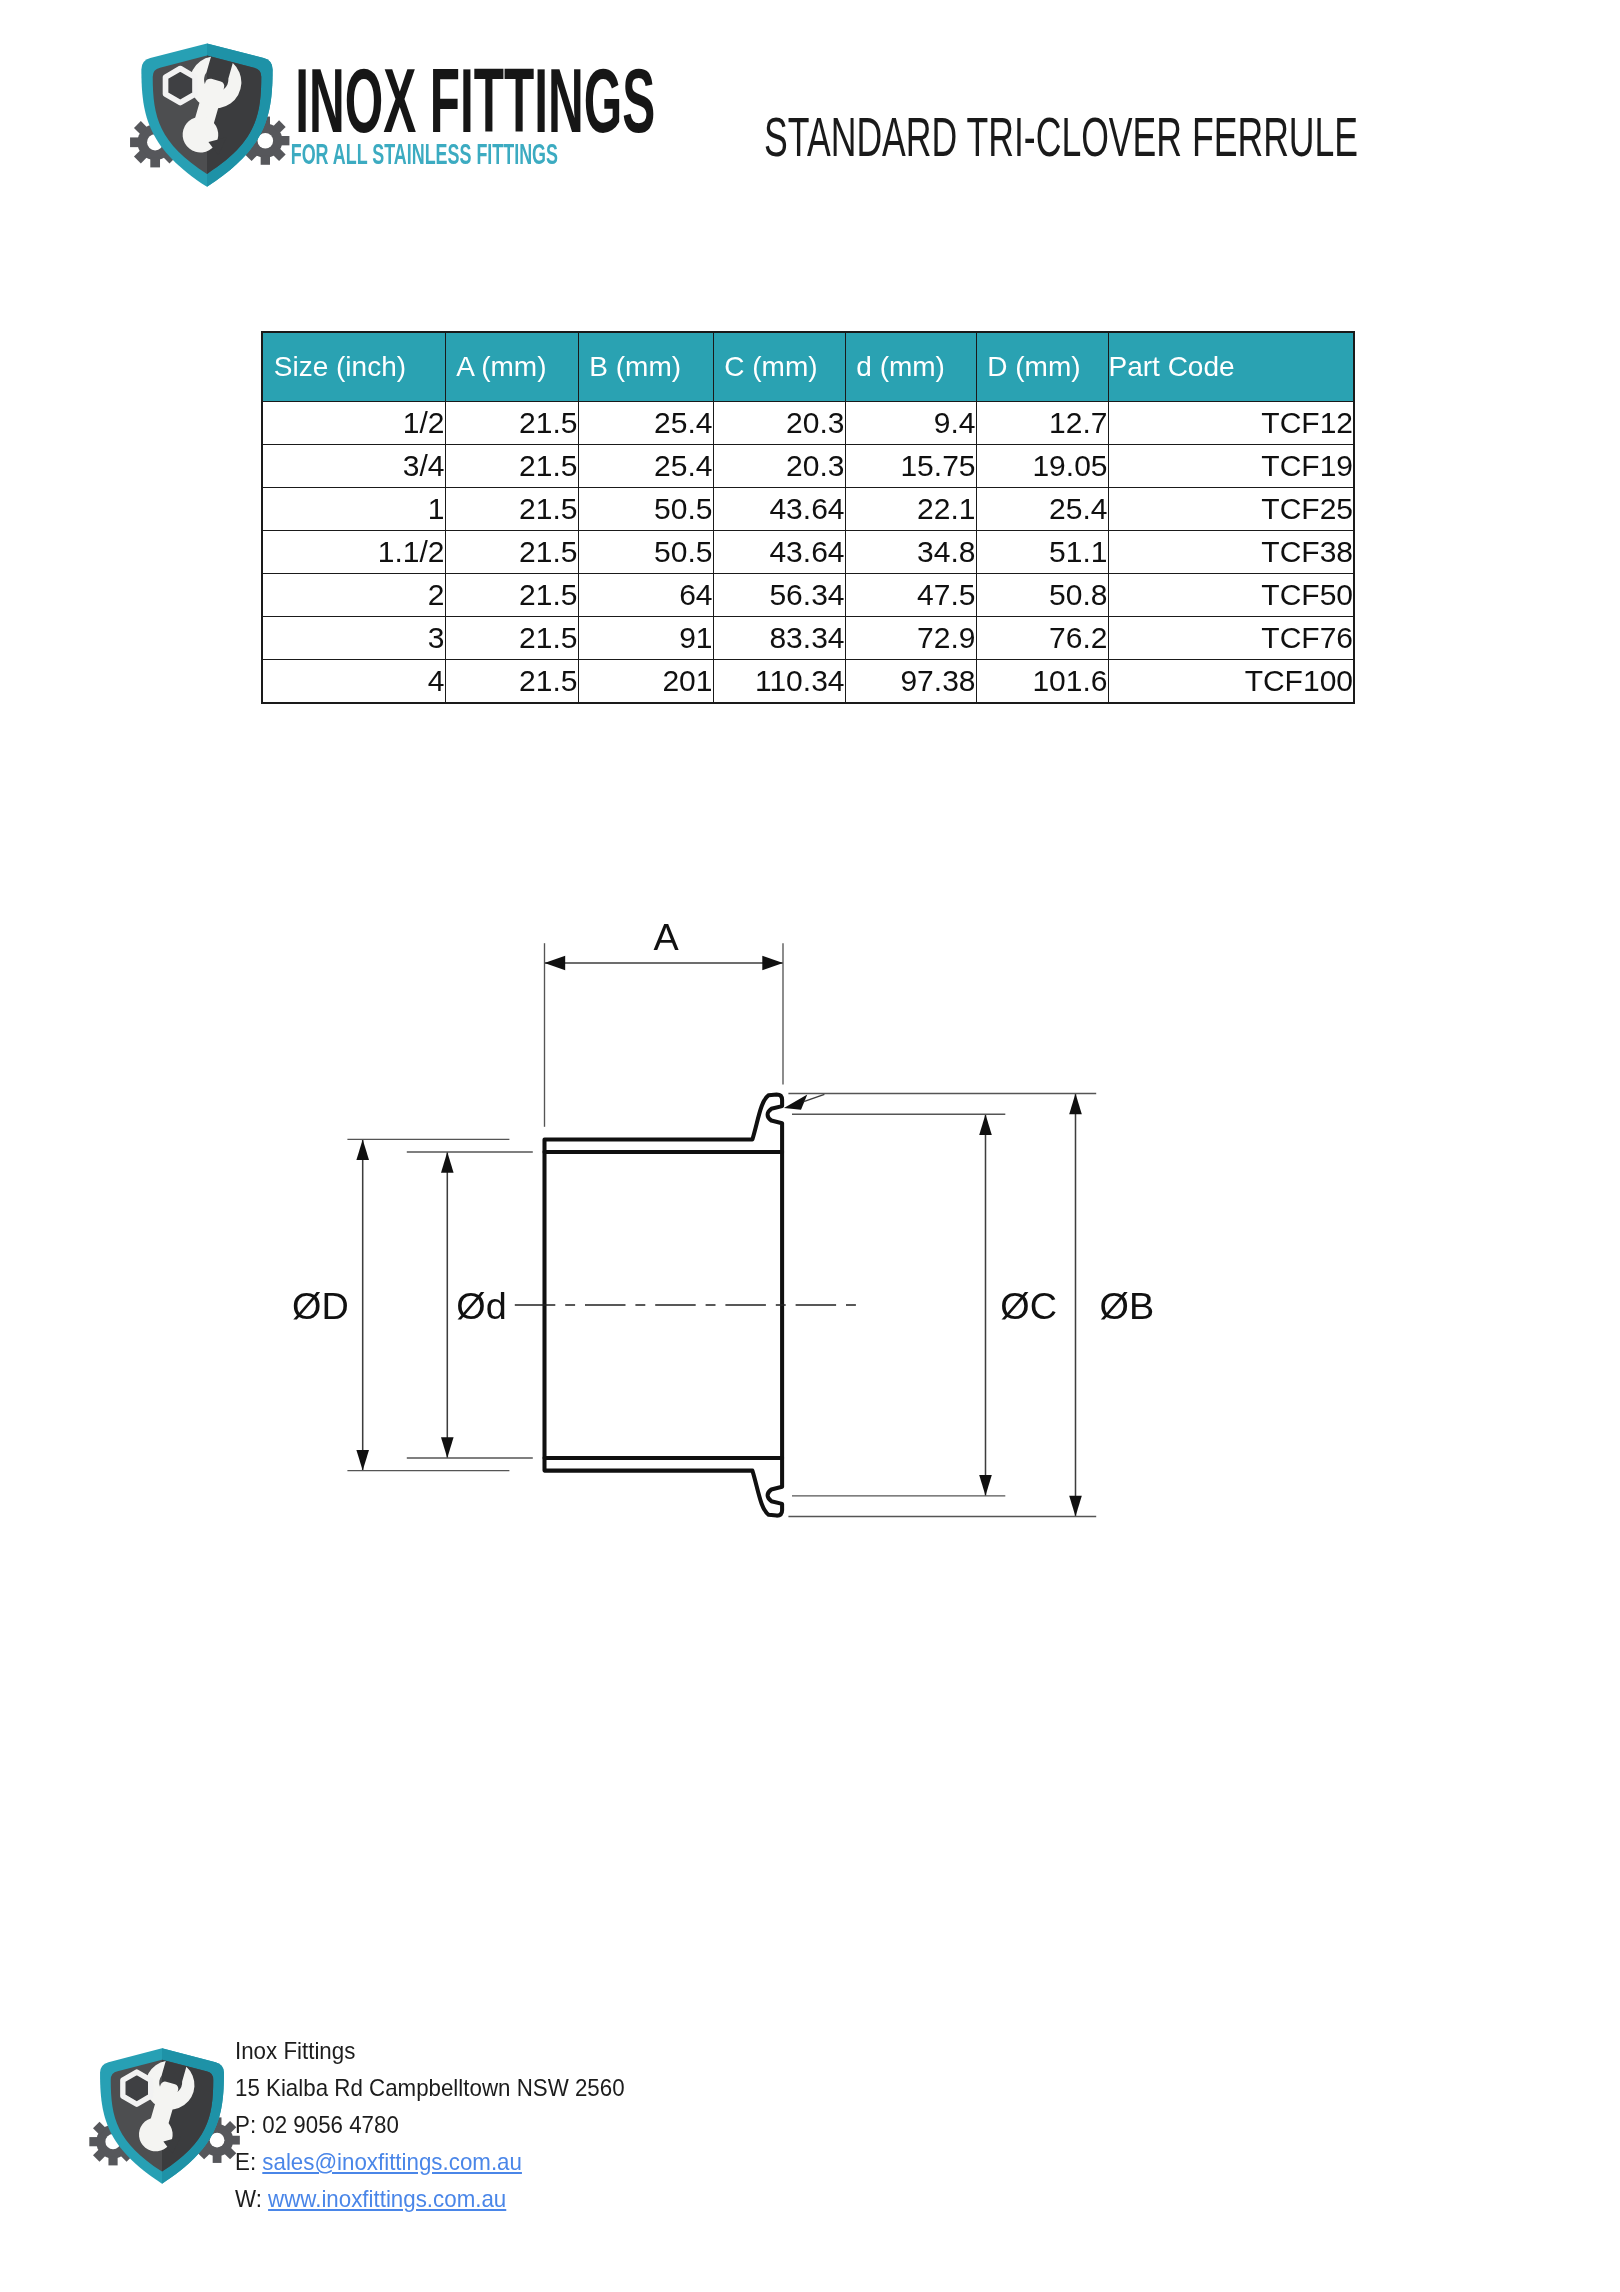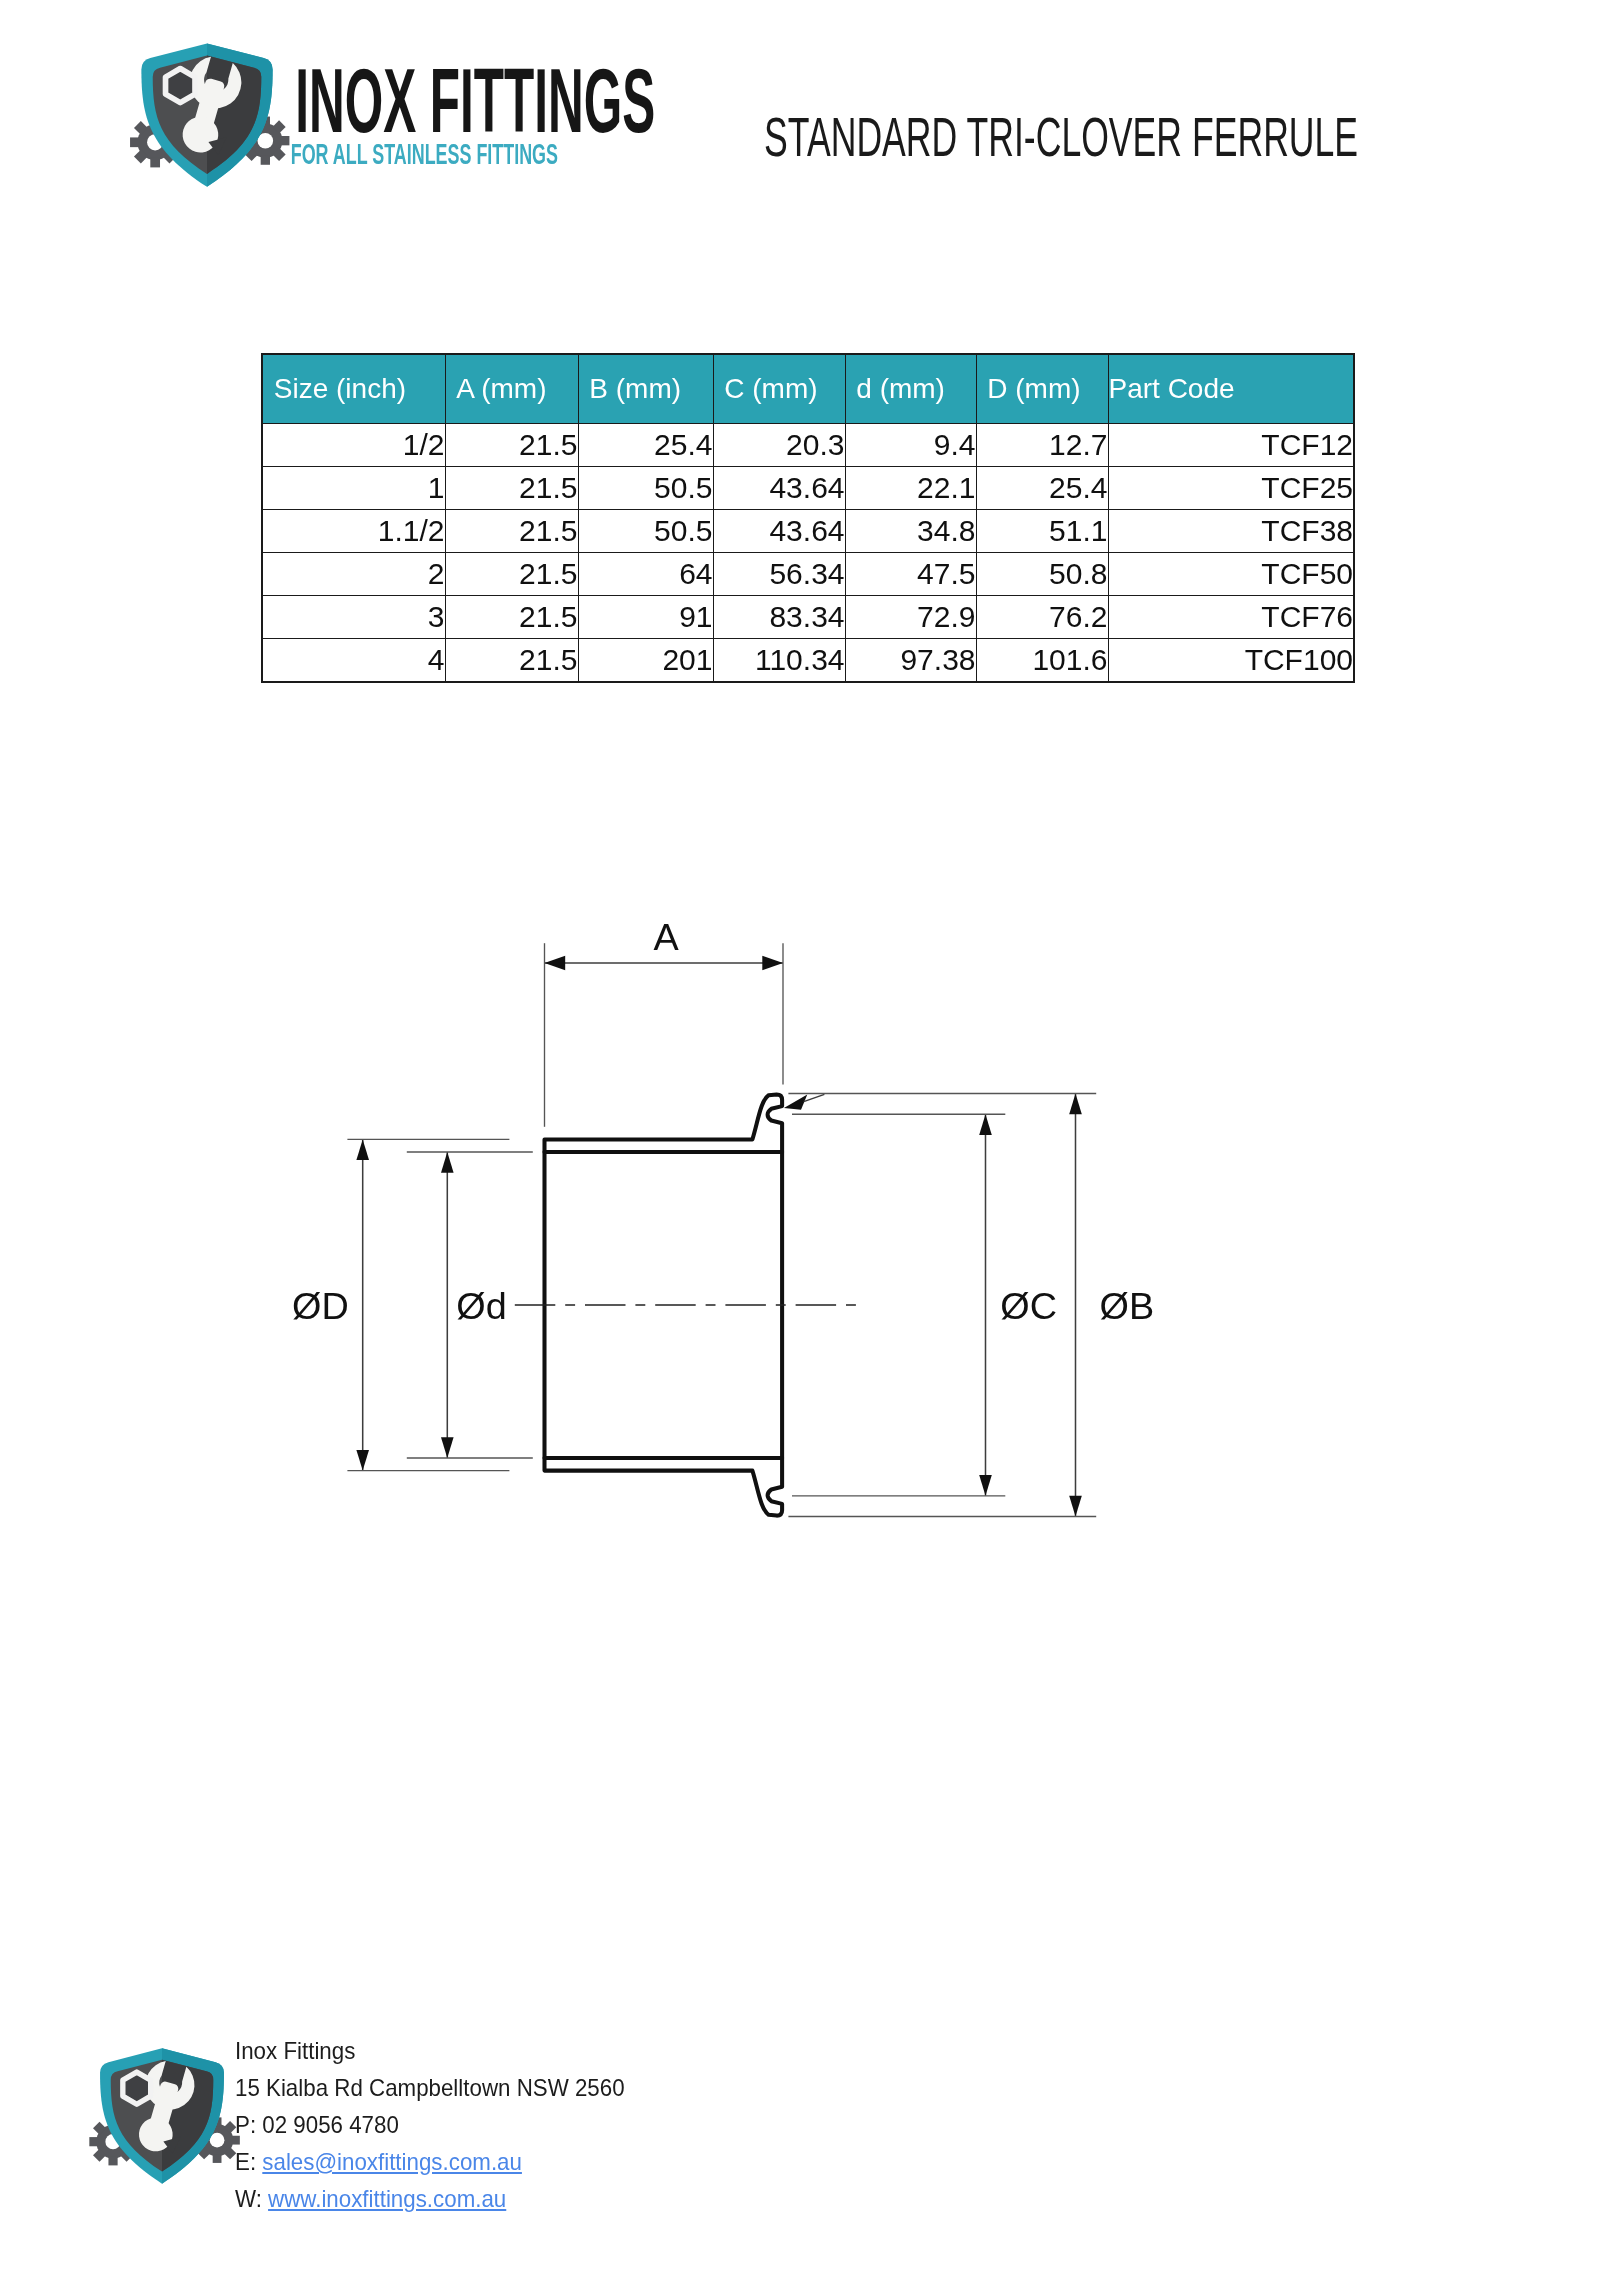--- a/index.html
+++ b/index.html
@@ -4,21 +4,21 @@
 <style>
   html,body{margin:0;padding:0;}
   body{
     width:1620px;height:2293px;position:relative;overflow:hidden;
     background:#ffffff;font-family:"Liberation Sans", sans-serif;
   }
   
   #header-svg{position:absolute;left:0;top:0;width:1620px;height:234px;}
   
   table.spec{
-    position:absolute;left:261px;top:353px;width:1093px;
+    position:absolute;left:261px;top:331px;width:1093px;
     border-collapse:collapse;table-layout:fixed;
     border:2.7px solid #1a1a1a;
   }
   table.spec th{
     background:#2aa2b2;color:#ffffff;font-weight:400;font-size:28px;
     height:68px;border:1.8px solid #1a1a1a;text-align:left;padding:0 0 0 10.8px;
   }
   table.spec th.center{text-align:left;padding:0;}
   table.spec td{
     color:#101010;font-size:30px;height:42px;border:1.8px solid #1a1a1a;
@@ -124,20 +124,29 @@
       <tr>
         <td class="c0">1/2</td>
         <td>21.5</td>
         <td>25.4</td>
         <td>20.3</td>
         <td>9.4</td>
         <td>12.7</td>
         <td>TCF12</td>
       </tr>
       <tr>
+        <td class="c0">3/4</td>
+        <td>21.5</td>
+        <td>25.4</td>
+        <td>20.3</td>
+        <td>15.75</td>
+        <td>19.05</td>
+        <td>TCF19</td>
+      </tr>
+      <tr>
         <td class="c0">1</td>
         <td>21.5</td>
         <td>50.5</td>
         <td>43.64</td>
         <td>22.1</td>
         <td>25.4</td>
         <td>TCF25</td>
       </tr>
       <tr>
         <td class="c0">1.1/2</td>

